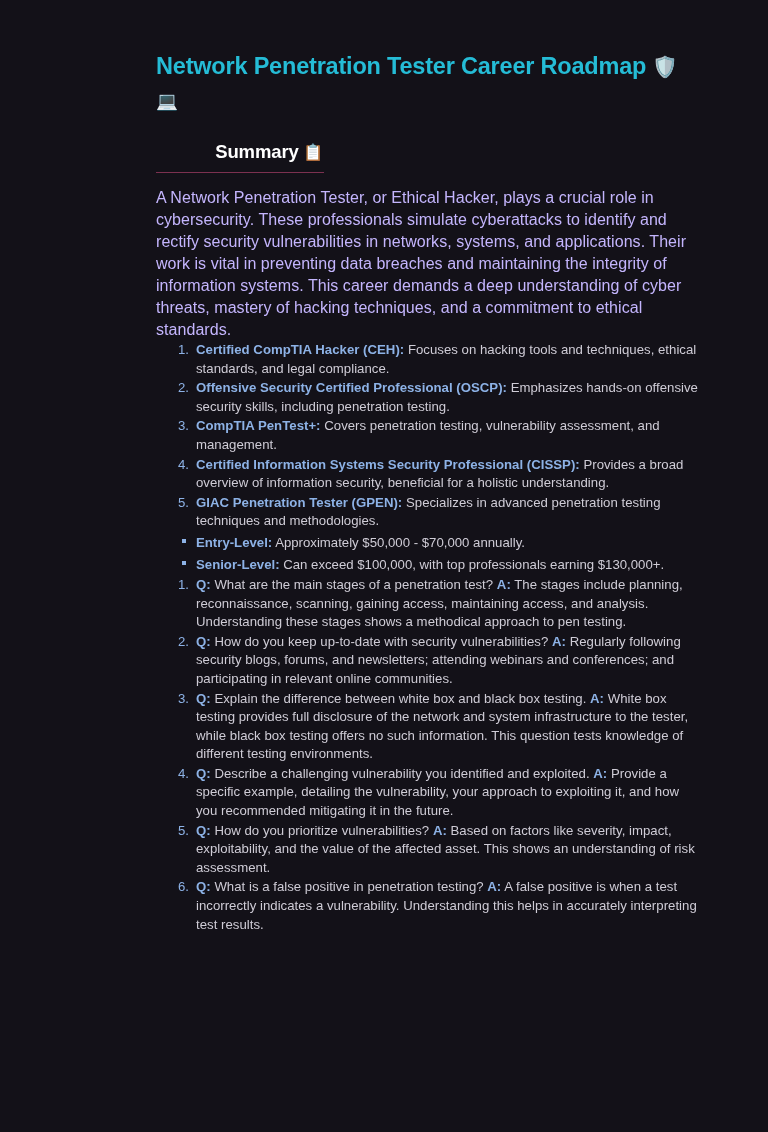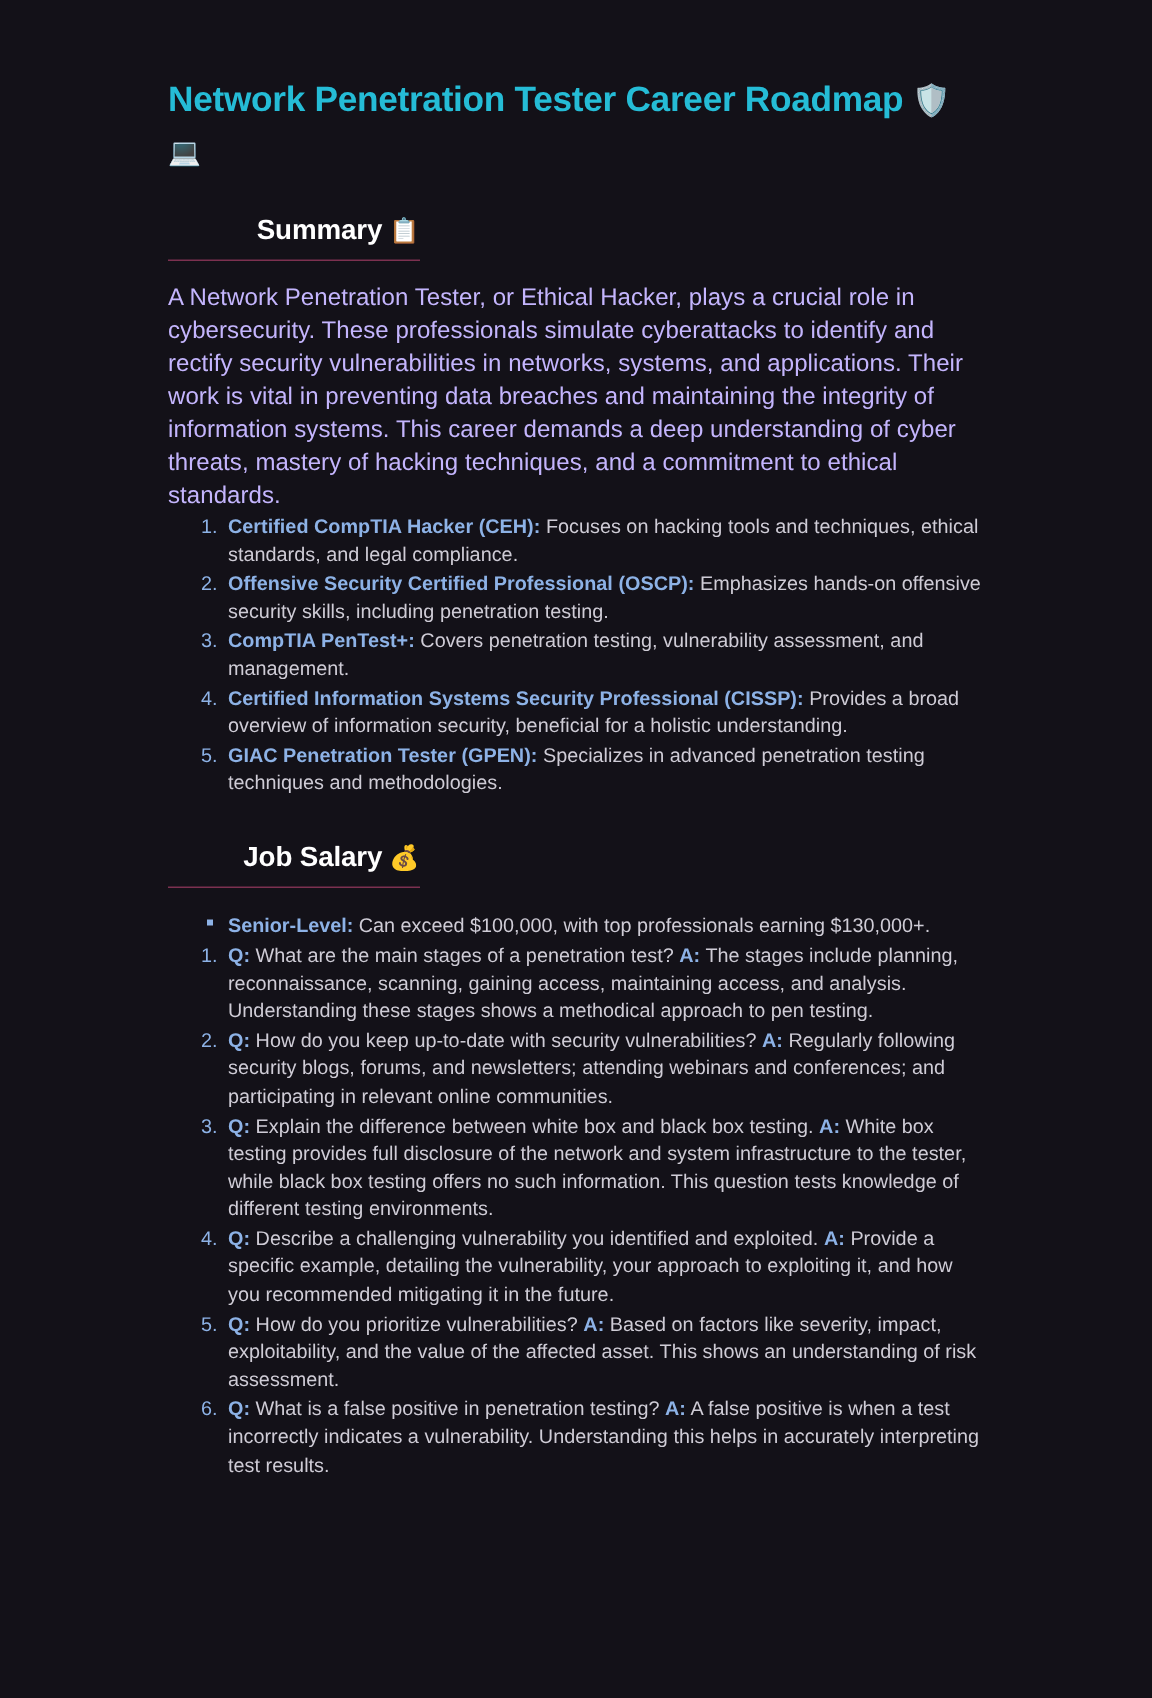--- a/index.html
+++ b/index.html
@@ -14,20 +14,21 @@
     font-family: "Liberation Sans", sans-serif;
     color: #d6d3dc;
     overflow: hidden;
   }
   .page {
     width: 654px;
     min-height: 1132px;
     background: #131118;
     padding: 0;
     position: relative;
+    margin-left: 44px;
   }
   .content {
     padding: 52px 112px 0 112px;
     width: 768px;
   }
   h1.doc-title {
     color: #25bcd6;
     font-size: 23.5px;
     line-height: 29px;
     font-weight: bold;
@@ -140,24 +141,22 @@
     </div>
 
     <ol class="num-list cert-list" id="cert-list">
         <li><span class="num">1.</span><span class="lbl">Certified CompTIA Hacker (CEH):</span><span> Focuses on hacking tools and techniques, ethical standards, and legal compliance.</span></li>
         <li><span class="num">2.</span><span class="lbl">Offensive Security Certified Professional (OSCP):</span><span> Emphasizes hands-on offensive security skills, including penetration testing.</span></li>
         <li><span class="num">3.</span><span class="lbl">CompTIA PenTest+:</span><span> Covers penetration testing, vulnerability assessment, and management.</span></li>
         <li><span class="num">4.</span><span class="lbl">Certified Information Systems Security Professional (CISSP):</span><span> Provides a broad overview of information security, beneficial for a holistic understanding.</span></li>
         <li><span class="num">5.</span><span class="lbl">GIAC Penetration Tester (GPEN):</span><span> Specializes in advanced penetration testing techniques and methodologies.</span></li>
       </ol>
 
-    <div class="heading-wrap">
-      <h2 class="section-heading"><span>Job Salary</span> <span class="emoji">💰</span></h2>
-    </div>
     <ul class="bullet-list salary-list" id="salary-list">
+        <li><span class="bullet"></span><span class="lbl">Entry-Level:</span><span> Approximately $50,000 - $70,000 annually.</span></li>
         <li><span class="bullet"></span><span class="lbl">Senior-Level:</span><span> Can exceed $100,000, with top professionals earning $130,000+.</span></li>
       </ul>
 
     <ol class="num-list qa-list" id="qa-list">
         <li><span class="num">1.</span><span class="qa-lbl">Q:</span><span> What are the main stages of a penetration test? </span><span class="qa-lbl">A:</span><span> The stages include planning, reconnaissance, scanning, gaining access, maintaining access, and analysis. Understanding these stages shows a methodical approach to pen testing.</span></li>
         <li><span class="num">2.</span><span class="qa-lbl">Q:</span><span> How do you keep up-to-date with security vulnerabilities? </span><span class="qa-lbl">A:</span><span> Regularly following security blogs, forums, and newsletters; attending webinars and conferences; and participating in relevant online communities.</span></li>
         <li><span class="num">3.</span><span class="qa-lbl">Q:</span><span> Explain the difference between white box and black box testing. </span><span class="qa-lbl">A:</span><span> White box testing provides full disclosure of the network and system infrastructure to the tester, while black box testing offers no such information. This question tests knowledge of different testing environments.</span></li>
         <li><span class="num">4.</span><span class="qa-lbl">Q:</span><span> Describe a challenging vulnerability you identified and exploited. </span><span class="qa-lbl">A:</span><span> Provide a specific example, detailing the vulnerability, your approach to exploiting it, and how you recommended mitigating it in the future.</span></li>
         <li><span class="num">5.</span><span class="qa-lbl">Q:</span><span> How do you prioritize vulnerabilities? </span><span class="qa-lbl">A:</span><span> Based on factors like severity, impact, exploitability, and the value of the affected asset. This shows an understanding of risk assessment.</span></li>
         <li><span class="num">6.</span><span class="qa-lbl">Q:</span><span> What is a false positive in penetration testing? </span><span class="qa-lbl">A:</span><span> A false positive is when a test incorrectly indicates a vulnerability. Understanding this helps in accurately interpreting test results.</span></li>

